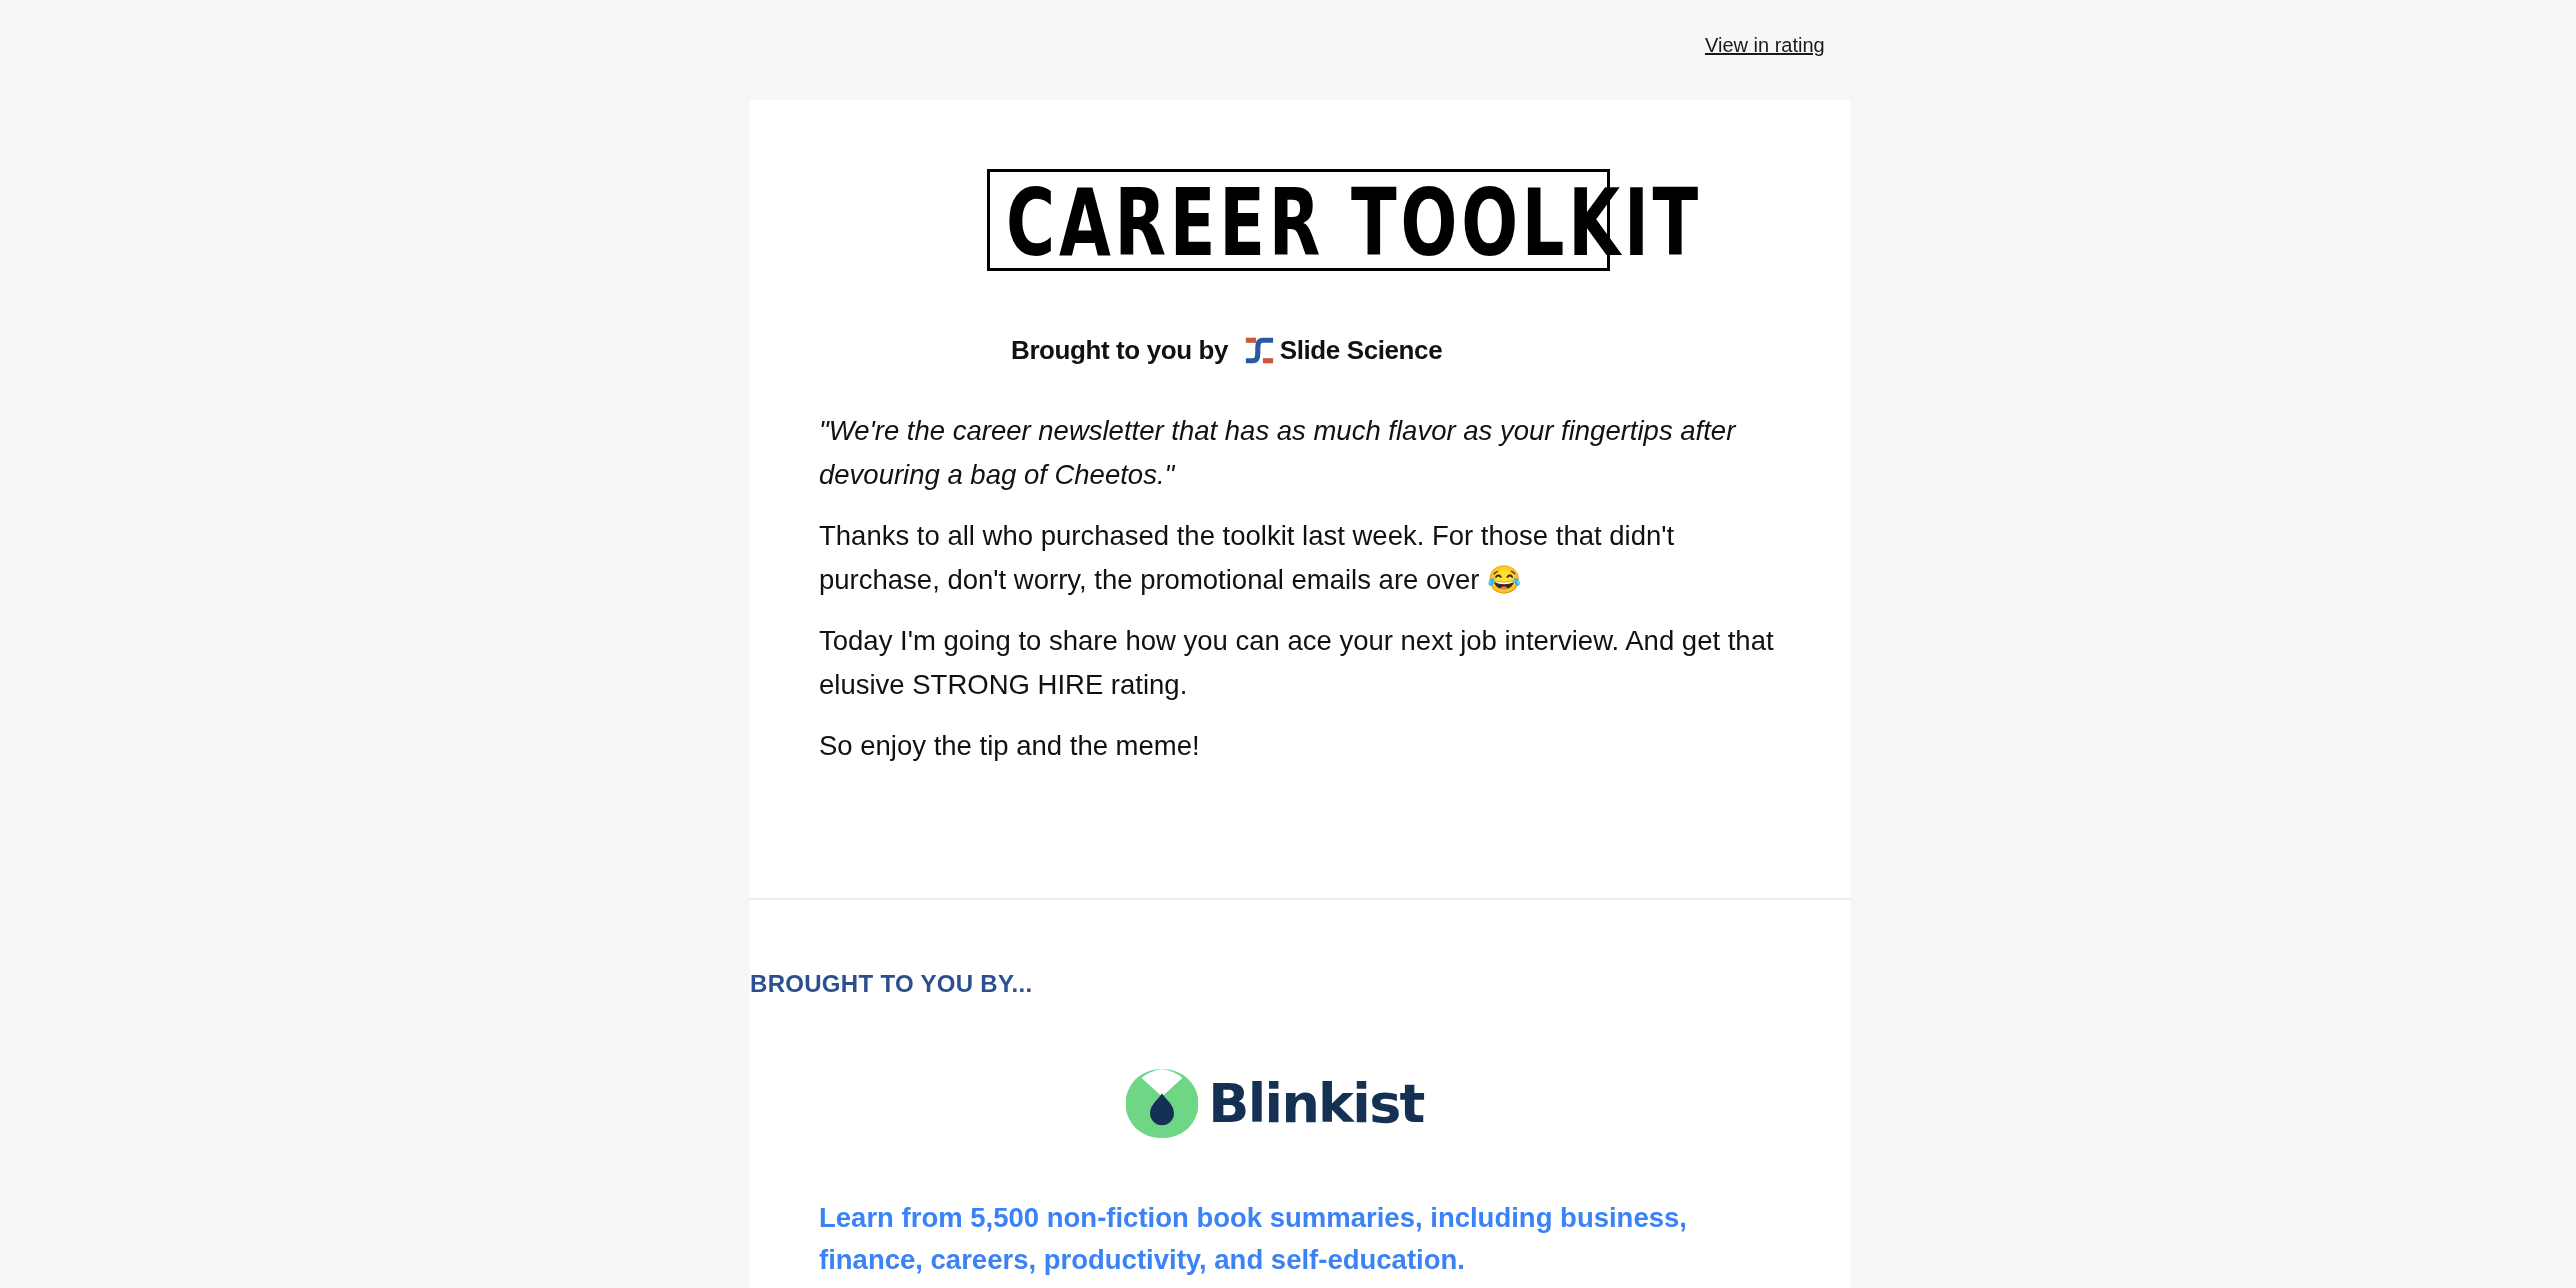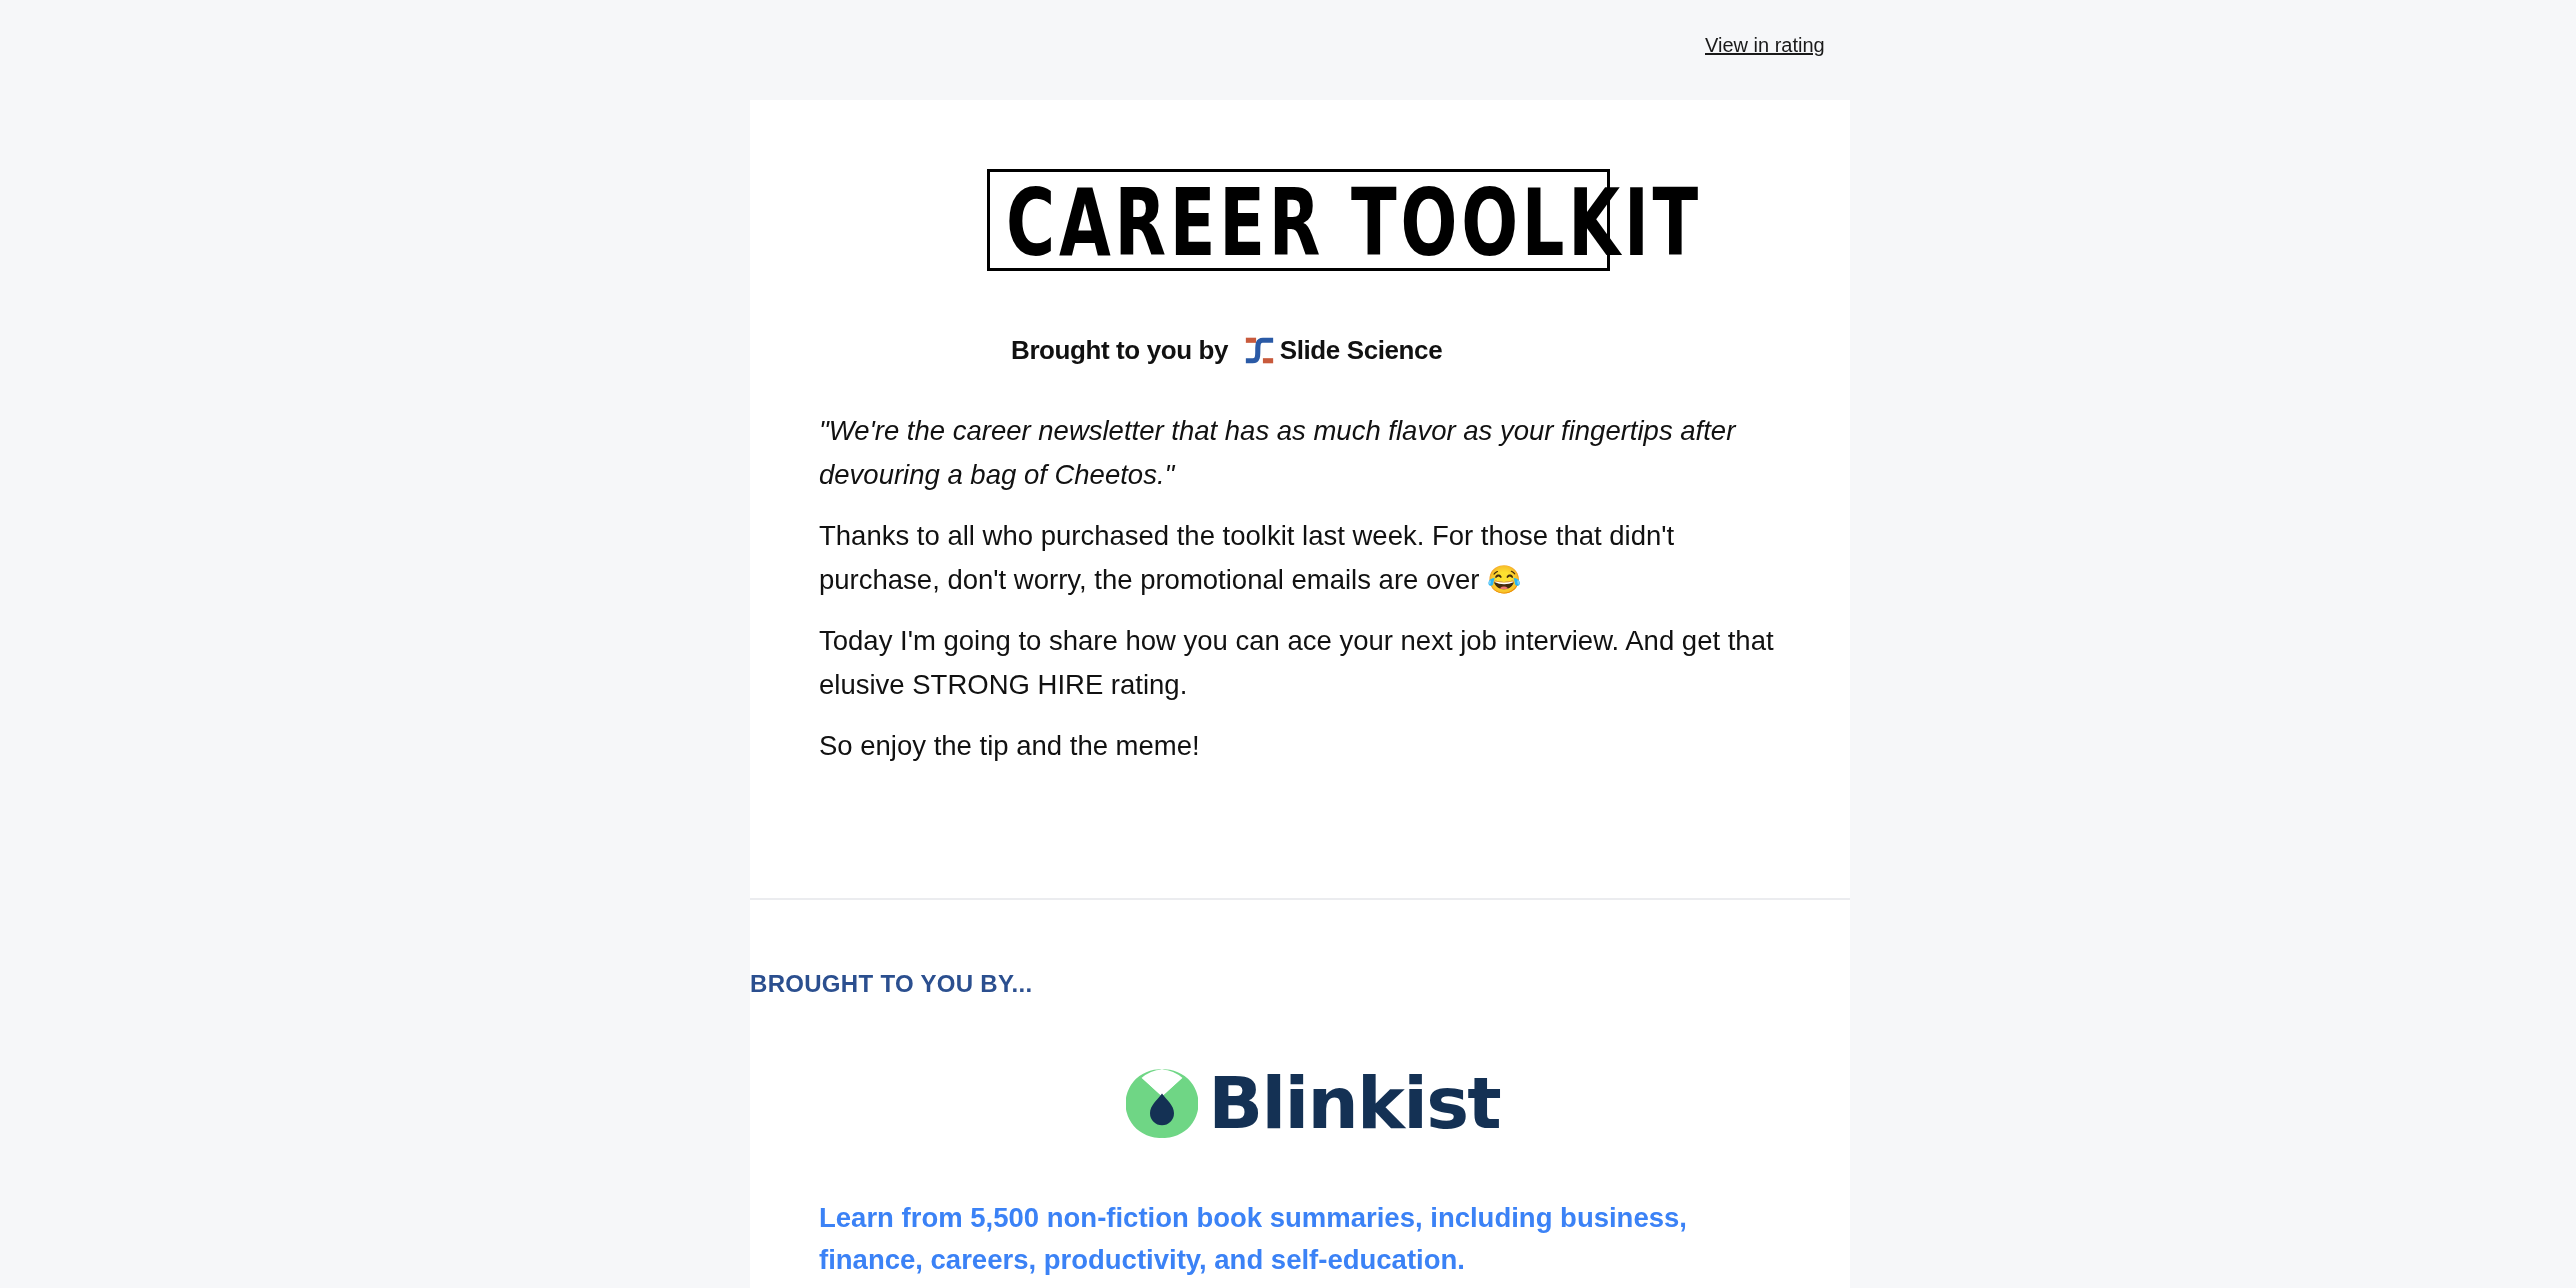--- a/index.html
+++ b/index.html
@@ -39,21 +39,21 @@
   .body-text { position: absolute; left: 69px; top: 309px; width: 970px; }
   .body-text p { margin: 0 0 17px 0; font-size: 27.5px; line-height: 44px; color: #111; }
   .body-text p.quote { font-style: italic; }
   .divider { position: absolute; left: 0; top: 798px; width: 1100px; height: 1.7px; background: #ebecef; }
   .sponsor-heading {
     position: absolute; top: 870px; left: 0; width: 1100px; text-align: left;
     font-size: 24px; font-weight: bold; color: #2b4f8f; letter-spacing: 0.3px;
   }
   .blinkist { position: absolute; top: 965px; left: 376px; display: flex; align-items: center; }
   .blinkist-word {
-    font-family: "DejaVu Sans", sans-serif; font-weight: bold; font-size: 72px;
+    font-family: "DejaVu Sans", sans-serif; font-weight: bold; font-size: 54px;
     color: #143154; margin-left: 10.3px; letter-spacing: -1.7px; line-height: 77px;
   }
   .sponsor-text {
     position: absolute; left: 69px; top: 1097px; width: 970px;
     font-size: 27.5px; line-height: 42px; font-weight: bold; color: #3b82f6; margin: 0;
   }
 </style>
 </head>
 <body>
 

